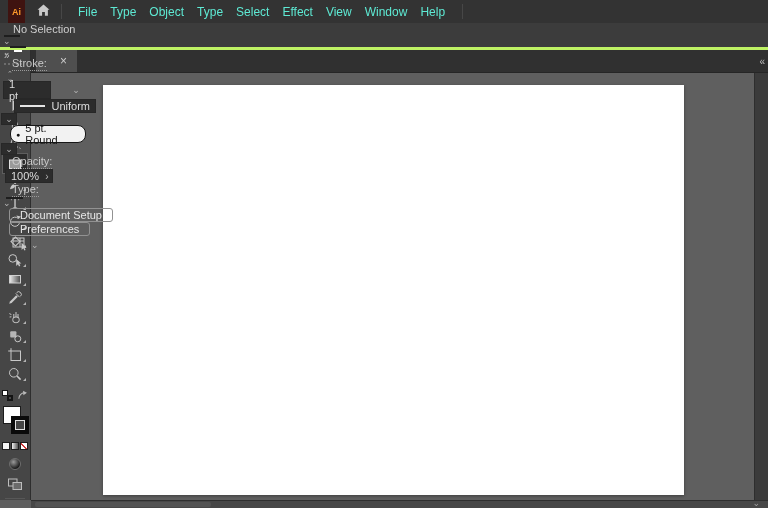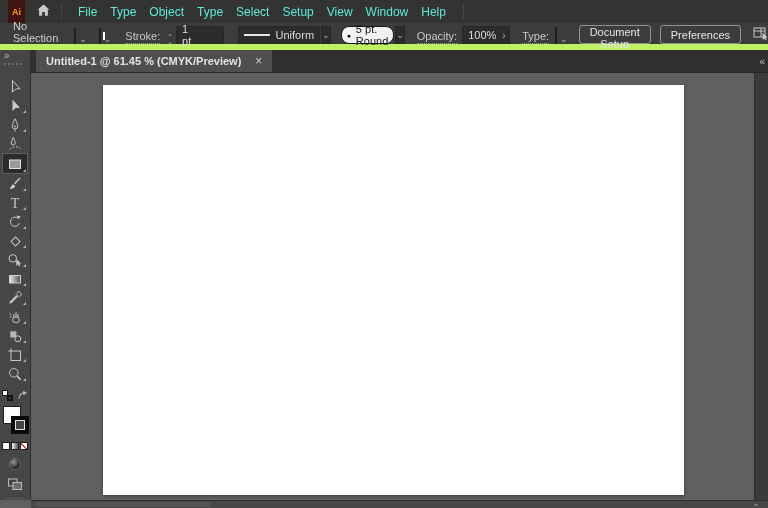--- a/index.html
+++ b/index.html
@@ -25,23 +25,23 @@
   .home-btn{margin-left:11px;display:flex;align-items:center;}
   .vdiv{width:1px;height:15px;background:#474747;margin:0 6px 0 10px;}
   #menu-items{display:flex;align-items:center;margin-left:4px;}
   .menu-item{
     color:#5eead4;font-size:12px;padding:0 6px;margin-right:1px;cursor:default;
   }
   
   #controlbar{
     position:absolute;top:23px;left:0;right:0;height:27px;
     background:var(--controlbar-bg,#3c3c3c);
-    border-bottom:6px solid #bef264;box-sizing:border-box;
-    display:flex;align-items:flex-end;
-    font-size:11px;color:#c9c9c9;z-index:5;
+    border-bottom:3px solid #bef264;box-sizing:border-box;
+    display:flex;align-items:flex-start;
+    font-size:11px;color:#c9c9c9;z-index:5;flex-direction:column;
   }
   #no-selection{margin-left:13px;margin-right:12px;color:#cfcfcf;}
   .swatch-box{width:16px;height:16px;box-sizing:border-box;border:1px solid #1e1e1e;}
   .swatch-fill{background:#ffffff;margin-left:4px;}
   .swatch-stroke{background:#000;margin-left:10px;position:relative;}
   .swatch-stroke i{
     position:absolute;left:3px;top:3px;right:3px;bottom:3px;
     border:1px solid #fff;background:#000;
   }
   .chev{color:#b5b5b5;font-size:9px;margin:0 2px 0 3px;line-height:9px;}
@@ -178,21 +178,21 @@
         </svg>
     </span>
   </div>
   <div class="vdiv"></div>
   <nav id="menu-items">
       <span class="menu-item">File</span>
       <span class="menu-item">Type</span>
       <span class="menu-item">Object</span>
       <span class="menu-item">Type</span>
       <span class="menu-item">Select</span>
-      <span class="menu-item">Setup</span>
+      <span class="menu-item">Effect</span>
       <span class="menu-item">View</span>
       <span class="menu-item">Window</span>
       <span class="menu-item">Help</span>
     </nav>
   <div class="vdiv"></div>
 </div>
 
 <div id="controlbar">
   <span id="no-selection">No Selection</span>
 
@@ -250,21 +250,20 @@
         <path d="M8 2 L8 11 M1 5 L12 5" stroke="#c8c8c8" fill="none"></path>
         <path d="M9.6 6.8 L9.6 14 L11.3 12.3 L12.4 14.6 L13.6 14 L12.5 11.8 L14.6 11.6 Z" fill="#c8c8c8"></path>
       </svg>
     </span>
     <span class="chev">⌄</span>
   </div>
 </div>
 
 <div id="tabbar">
   <div class="tab">
-    <span class="tab-title">Untitled-1 @ 61.45 % (CMYK/Preview)</span>
     <span class="tab-close">×</span>
   </div>
 </div>
 <span id="dock-expand">«</span>
 
 <div id="toolpanel">
   <div class="tb-head">
     <span class="tb-collapse">»</span>
     <span class="tb-grip">
         <i></i>

